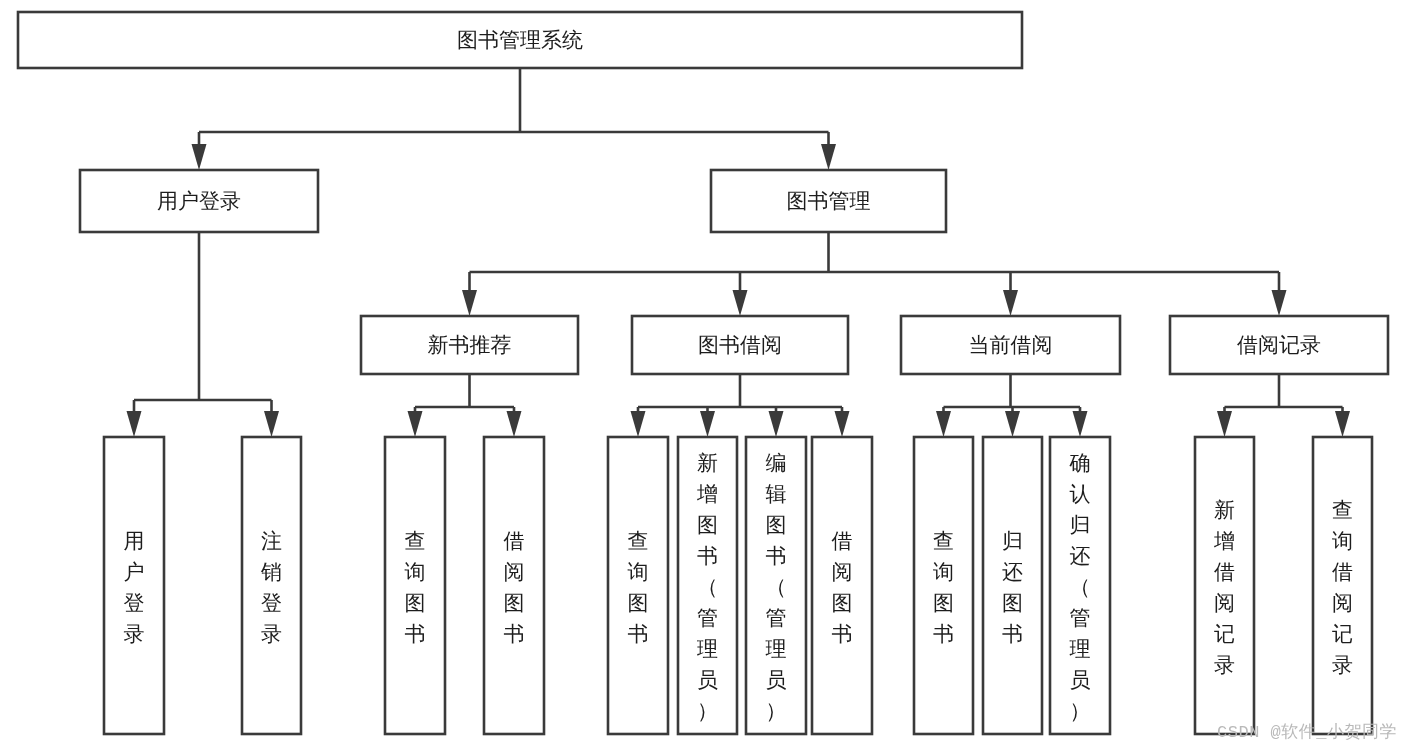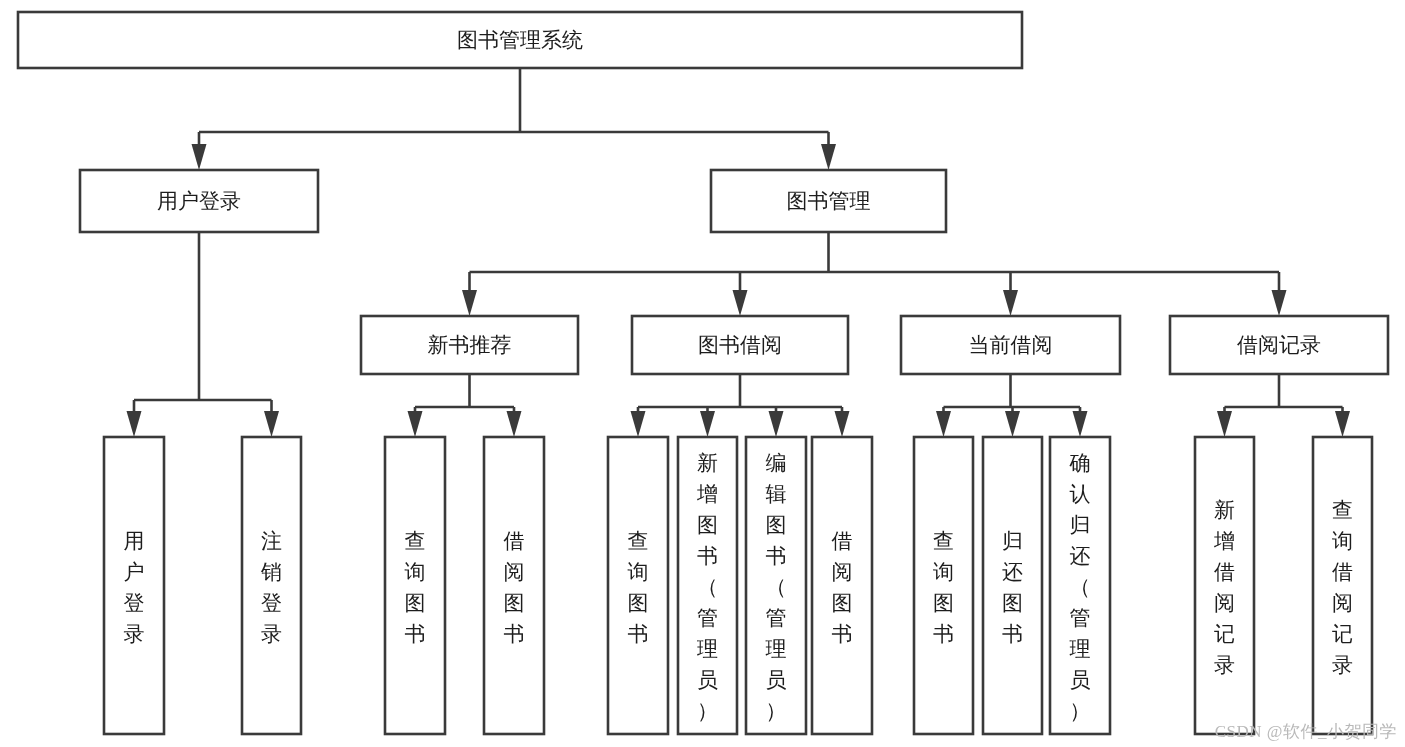--- a/index.html
+++ b/index.html
@@ -51,21 +51,21 @@
   .node-label-v {
     font-family: "Liberation Sans", "DejaVu Sans", sans-serif;
     font-size: 21px;
     fill: #1d1d1d;
     text-anchor: middle;
   }
   .watermark-text {
     position: absolute;
     right: 8px;
     bottom: 4px;
-    font-family: Liberation Serif, serif;
+    font-family: Liberation Mono, monospace;
     font-size: 17px;
     color: #b9b9b9;
     white-space: nowrap;
     letter-spacing: 0.5px;
     user-select: none;
   }
 </style>
 </head>
 <body>
 

